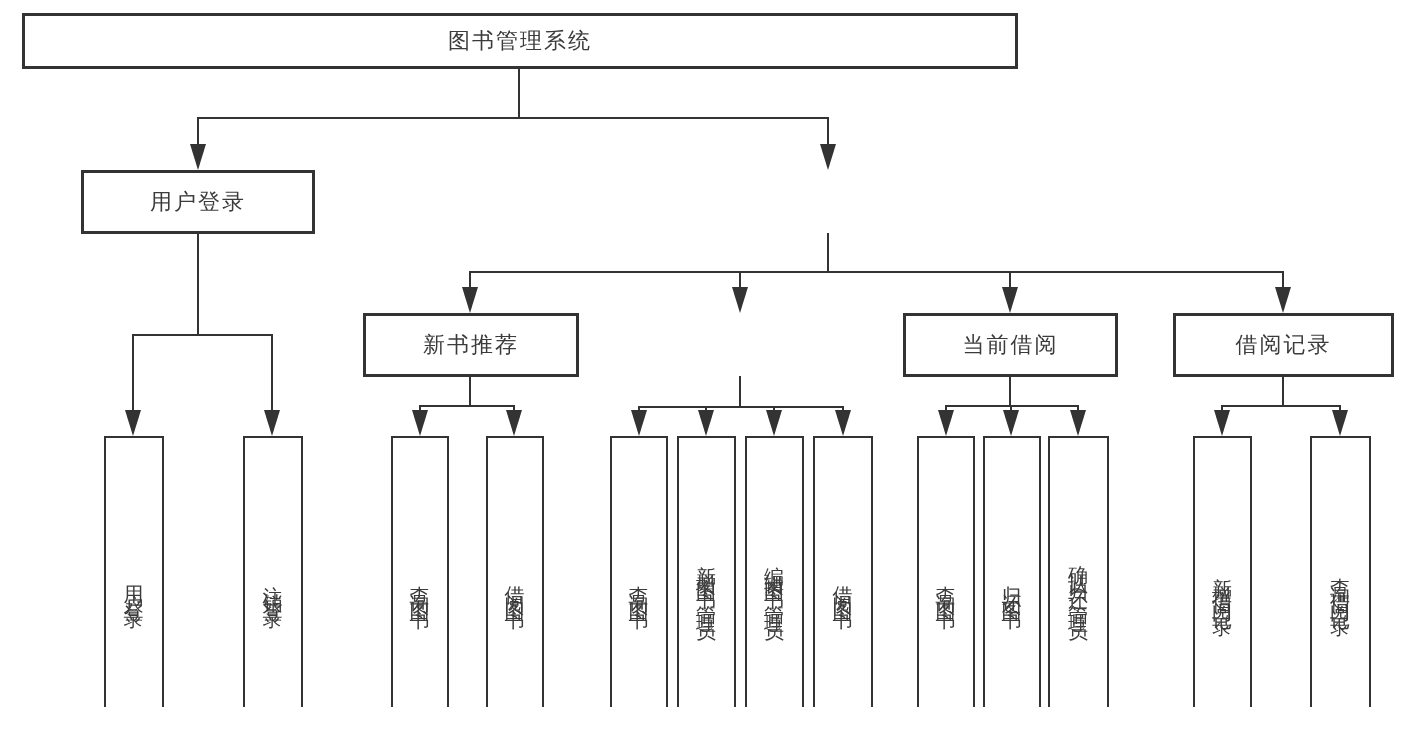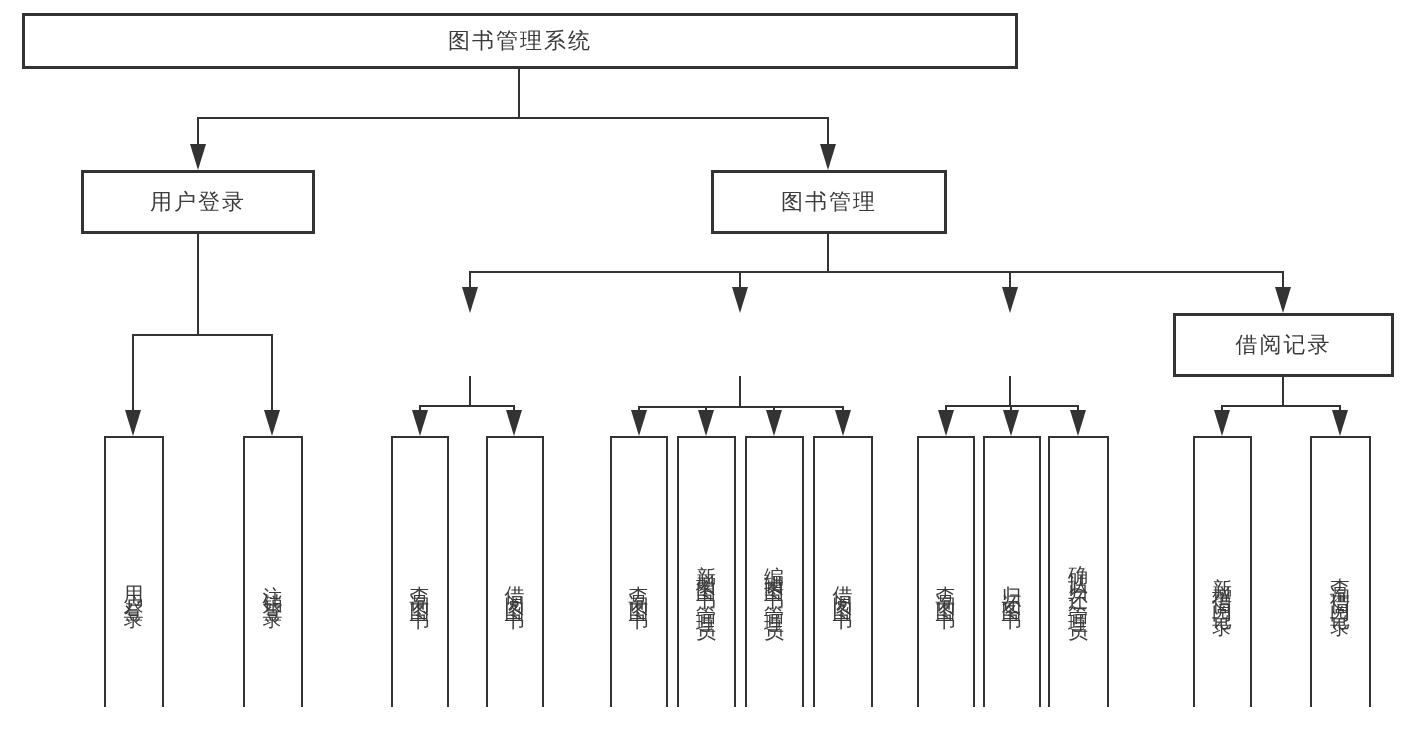--- a/index.html
+++ b/index.html
@@ -109,22 +109,23 @@
       <div class="h-seg" style="left: 1221px; top: 405px; width: 120px; height: 2px;"></div>
       <div class="v-seg" style="left: 1221px; top: 406px; width: 2px; height: 6px;"></div>
       <div class="arrow-head" style="left: 1214px; top: 410px;"></div>
       <div class="v-seg" style="left: 1339px; top: 406px; width: 2px; height: 6px;"></div>
       <div class="arrow-head" style="left: 1332px; top: 410px;"></div>
     </div>
 
   <div class="node" style="left:22px;top:13px;width:996px;height:56px">图书管理系统</div>
 
   <div class="node" style="left:81px;top:170px;width:234px;height:64px">用户登录</div>
-  <div class="node" style="left:711px;top:170px;width:236px;height:64px">图书管理</div>
 
+  <div class="node" style="left:363px;top:313px;width:216px;height:64px">新书推荐</div>
+  <div class="node" style="left:903px;top:313px;width:215px;height:64px">当前借阅</div>
   <div class="node" style="left:1173px;top:313px;width:221px;height:64px">借阅记录</div>
 
   <div class="node leaf" style="left:104px;top:436px;width:60px;height:300px">用户登录</div>
   <div class="node leaf" style="left:243px;top:436px;width:60px;height:300px">注销登录</div>
 
   <div class="node leaf" style="left:391px;top:436px;width:58px;height:300px">查询图书</div>
   <div class="node leaf" style="left:486px;top:436px;width:58px;height:300px">借阅图书</div>
 
   <div class="node leaf" style="left:610px;top:436px;width:58px;height:300px">查询图书</div>
   <div class="node leaf" style="left:677px;top:436px;width:59px;height:300px">新增图书（管理员）</div>

